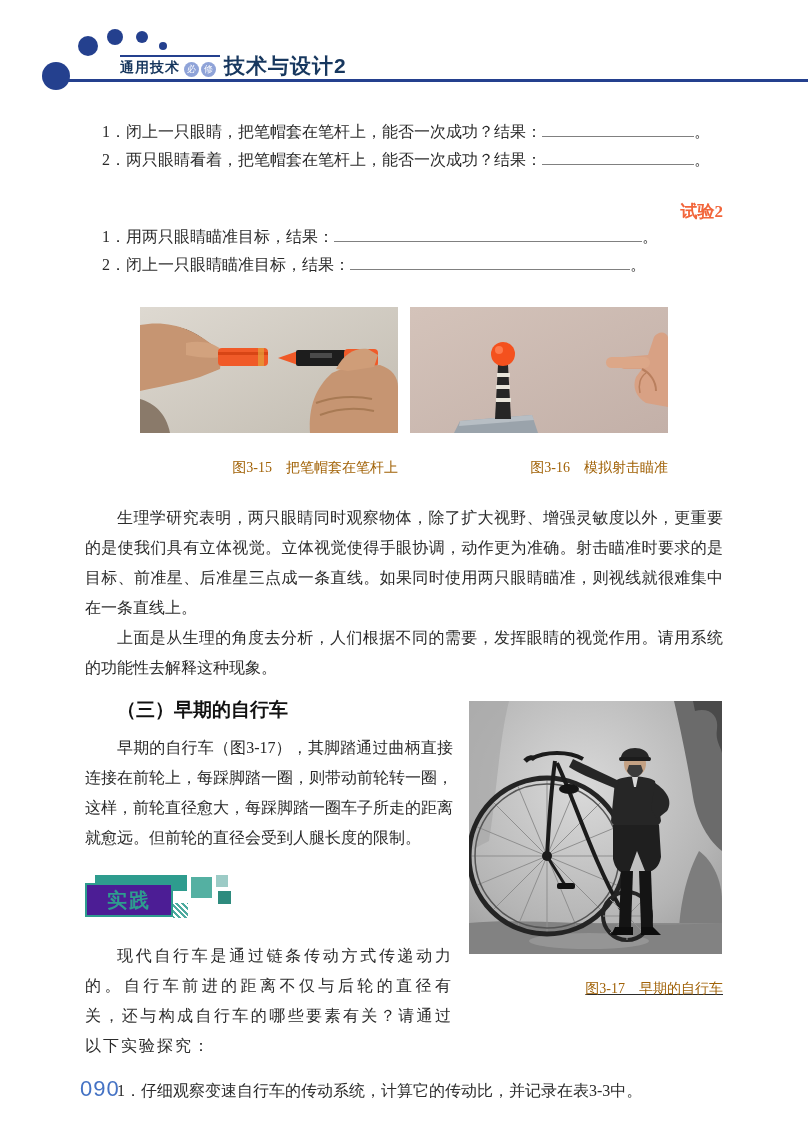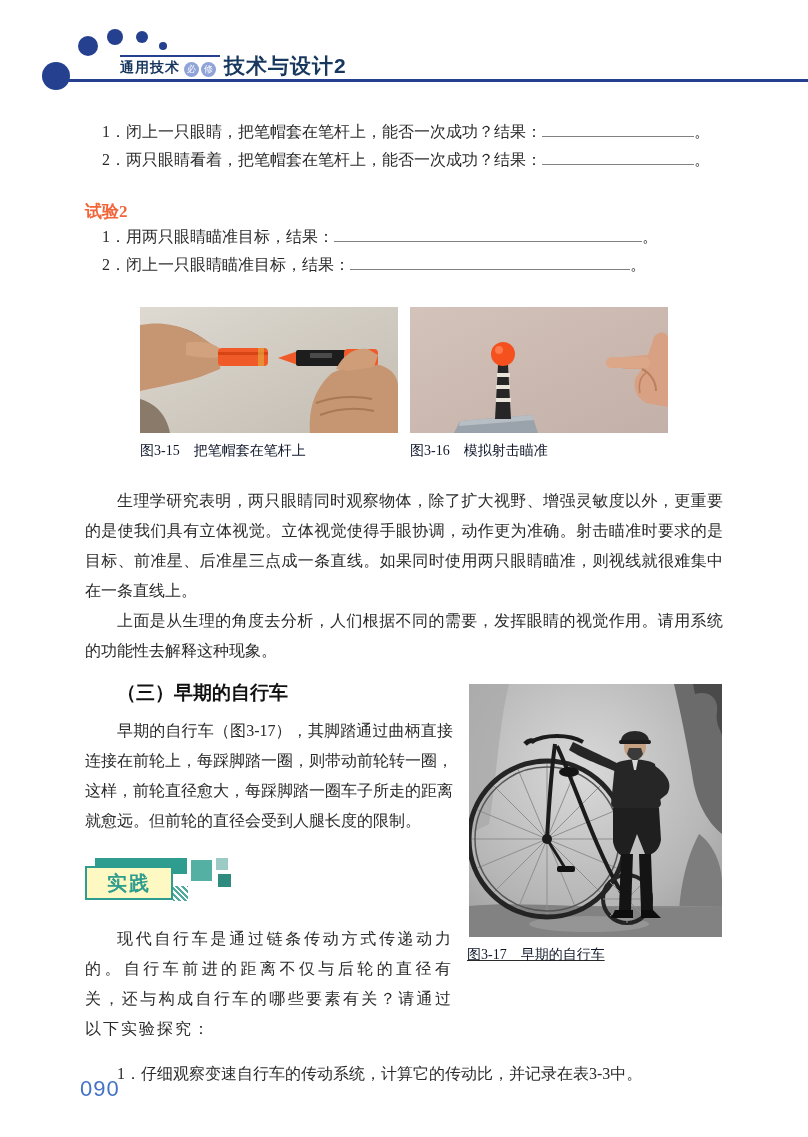--- a/index.html
+++ b/index.html
@@ -41,46 +41,46 @@
 
   
   .main { position:absolute; top:0; left:0; width:808px; padding:118px 85px 0 85px; }
 
   .fill-item { font-size:16px; line-height:28px; padding-left:17px; }
   .blank { display:inline-block; border-bottom:1px solid #808080; height:15px; vertical-align:baseline; }
   .blank.w1 { width:152px; }
   .blank.w2 { width:308px; }
   .blank.w3 { width:280px; }
 
-  .exp-label { margin-top:26px; font-size:17px; color:#f2653a; font-weight:bold; }
+  .exp-label { margin-top:26px; font-size:17px; color:#f2653a; font-weight:bold;text-align:right; }
   .exp-intro { margin-top:12px; font-size:16px; line-height:28px; }
 
   .figure-row { margin-top:28px; display:flex; justify-content:center; gap:12px; }
   .fig { width:258px; }
   .fig .photo { width:258px; height:126px; display:block; }
-  .fig-caption { margin-top:9px; text-align:left; font-size:14px; color:#0f172a; }
+  .fig-caption { margin-top:26px; text-align:right; font-size:14px; color:#a16207; }
 
   .para { margin-top:26px; font-size:16px; line-height:30px; text-align:justify; text-indent:2em; }
   .para + .para { margin-top:0; }
 
   .section3 { margin-top:14px; }
   .bike-figure { float:right; width:256px; margin:4px 0 24px 14px;text-decoration:underline; }
   .bike-figure .photo { width:253px; height:253px; display:block; margin:0 auto; }
   .section-heading {
     font-family:"Liberation Sans",sans-serif; font-weight:bold;
     font-size:19px; color:#111; padding-left:32px; margin:8px 0 10px 0;
   }
   .section-body { font-size:16px; line-height:30px; text-align:justify; text-indent:2em; }
 
   
   .practice-badge { position:relative; height:52px; margin-top:22px; }
   .pb-back { position:absolute; left:10px; top:0; width:92px; height:16px; background:#2e9c8e; }
   .pb-box {
     position:absolute; left:0; top:8px; width:88px; height:34px;
-    background:#fef9c3; border:2px solid #2e9c8e;
+    background:#4c1d95; border:2px solid #2e9c8e;
     display:flex; align-items:center; justify-content:center;
   }
   .pb-box span {
     font-family:"Liberation Sans",sans-serif; font-weight:bold;
     font-size:20px; color:#2e9c8e; letter-spacing:2px;
   }
   .pb-sq { position:absolute; }
   .pb-sq.s1 { left:106px; top:2px;  width:21px; height:21px; background:#54b0a2; }
   .pb-sq.s2 { left:131px; top:0;    width:12px; height:12px; background:#9ccbc6; }
   .pb-sq.s3 { left:133px; top:16px; width:13px; height:13px; background:#2e8b7e; }

